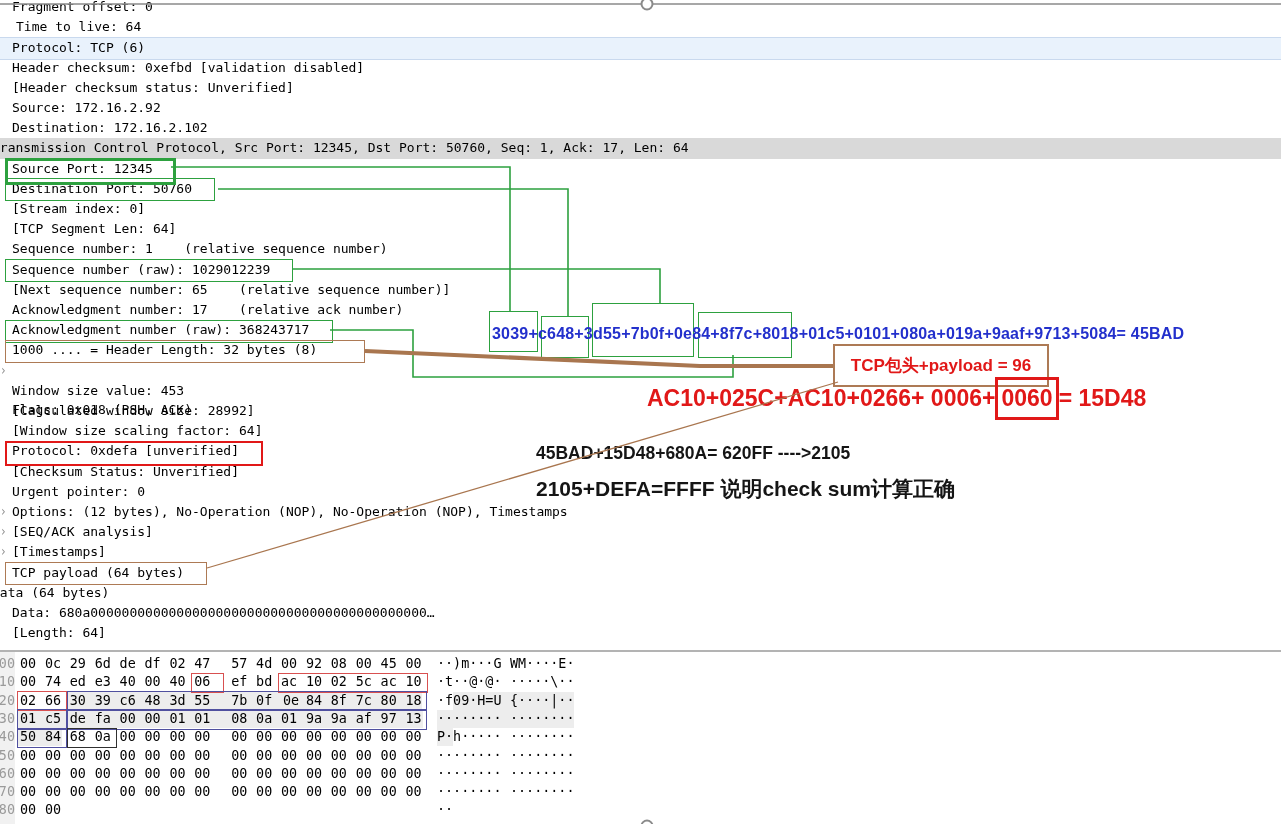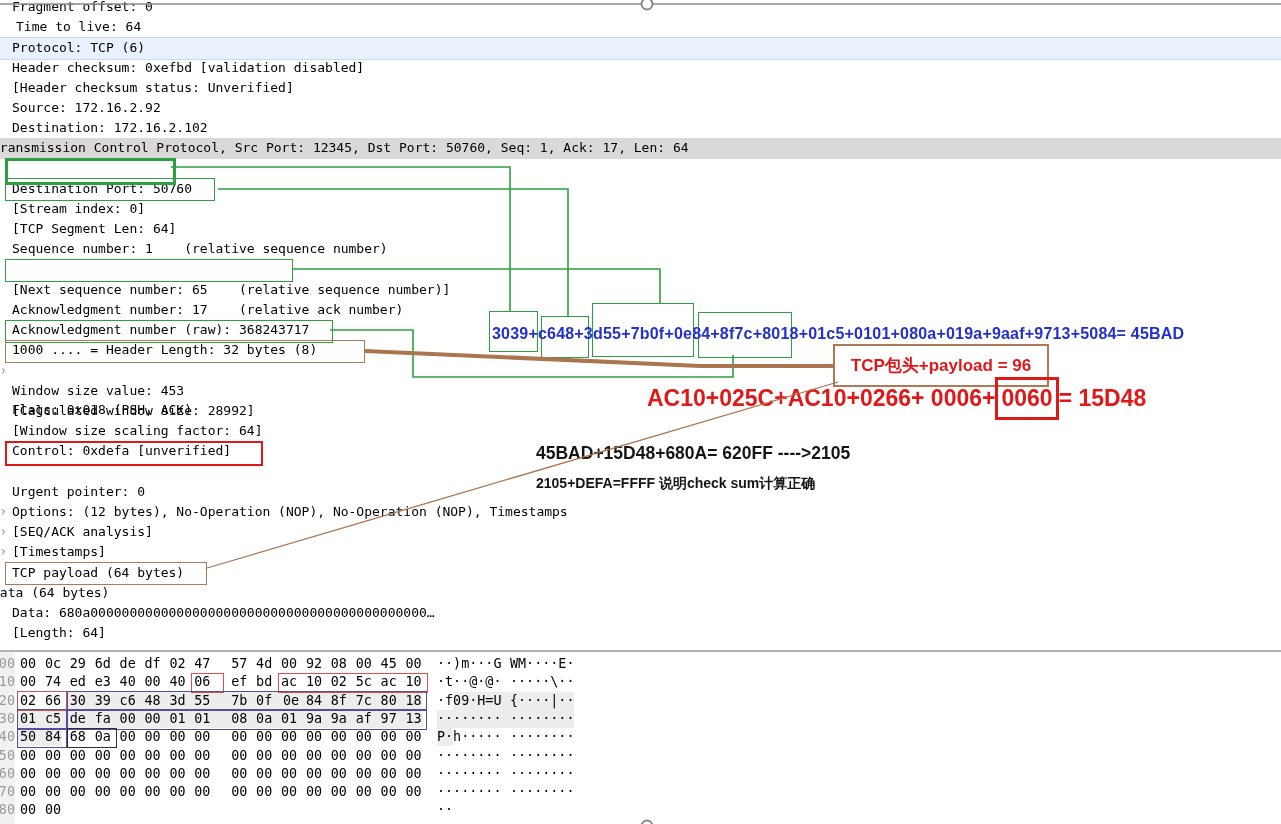--- a/index.html
+++ b/index.html
@@ -27,50 +27,53 @@
   .hbox{position:absolute;z-index:3;pointer-events:none;}
   
   .ann{position:absolute;z-index:6;white-space:pre;font-family:"Liberation Sans","DejaVu Sans",sans-serif;font-weight:bold;}
   #blue-sum{left:492px;top:325px;font-size:16px;color:var(--blue);letter-spacing:.2px;}
   .abox{position:absolute;border:1.7px solid var(--green);z-index:5;pointer-events:none;}
   #tcp-label-box{left:833px;top:344px;width:212px;height:39px;border:2px solid var(--brown);
         display:flex;align-items:center;justify-content:center;font-size:17px;color:var(--red);background:#fff;}
   #red-eq{left:647px;top:385px;font-size:23px;color:var(--red);display:flex;align-items:center;}
   #red-eq .boxed{border:3px solid var(--red);padding:5px 3px;margin:-9px 0;}
   #black-eq1{left:536px;top:443px;font-size:17.5px;color:#151515;}
-  #black-eq2{left:536px;top:475px;font-size:14px;color:#151515;}
+  #black-eq2{left:536px;top:475px;font-size:21px;color:#151515;}
   svg#overlay{position:absolute;left:0;top:0;z-index:7;pointer-events:none;}
 </style>
 </head>
 <body>
 
 <div id="screen">
 
   <div id="detail-pane">
       <div class="drow" style="top: -3px;"><span class="txt" style="left: 12px;">Fragment offset: 0</span></div>
       <div class="drow" style="top: 17.2px;"><span class="txt" style="left: 16px;">Time to live: 64</span></div>
       <div class="drow sel-blue" style="top: 37.4px;"><span class="txt" style="left: 12px;">Protocol: TCP (6)</span></div>
       <div class="drow" style="top: 57.6px;"><span class="txt" style="left: 12px;">Header checksum: 0xefbd [validation disabled]</span></div>
       <div class="drow" style="top: 77.8px;"><span class="txt" style="left: 12px;">[Header checksum status: Unverified]</span></div>
       <div class="drow" style="top: 98px;"><span class="txt" style="left: 12px;">Source: 172.16.2.92</span></div>
       <div class="drow" style="top: 118.2px;"><span class="txt" style="left: 12px;">Destination: 172.16.2.102</span></div>
       <div class="drow sel-gray" style="top: 138.4px;"><span class="txt" style="left: -8px;">Transmission Control Protocol, Src Port: 12345, Dst Port: 50760, Seq: 1, Ack: 17, Len: 64</span></div>
+      <div class="drow" style="top: 158.6px;"><span class="txt" style="left: 12px;">Source Port: 12345</span></div>
       <div class="drow" style="top: 178.8px;"><span class="txt" style="left: 12px;">Destination Port: 50760</span></div>
       <div class="drow" style="top: 199px;"><span class="txt" style="left: 12px;">[Stream index: 0]</span></div>
       <div class="drow" style="top: 219.2px;"><span class="txt" style="left: 12px;">[TCP Segment Len: 64]</span></div>
       <div class="drow" style="top: 239.4px;"><span class="txt" style="left: 12px;">Sequence number: 1    (relative sequence number)</span></div>
+      <div class="drow" style="top: 259.6px;"><span class="txt" style="left: 12px;">Sequence number (raw): 1029012239</span></div>
       <div class="drow" style="top: 279.8px;"><span class="txt" style="left: 12px;">[Next sequence number: 65    (relative sequence number)]</span></div>
       <div class="drow" style="top: 300px;"><span class="txt" style="left: 12px;">Acknowledgment number: 17    (relative ack number)</span></div>
       <div class="drow" style="top: 320.2px;"><span class="txt" style="left: 12px;">Acknowledgment number (raw): 368243717</span></div>
       <div class="drow" style="top: 340.4px;"><span class="txt" style="left: 12px;">1000 .... = Header Length: 32 bytes (8)</span></div>
       <div class="drow" style="top: 360.6px;"><span class="arrow">›</span><span class="txt" style="left: 12px; margin-top: 39px;">Flags: 0x018 (PSH, ACK)</span></div>
       <div class="drow" style="top: 380.8px;"><span class="txt" style="left: 12px;">Window size value: 453</span></div>
       <div class="drow" style="top: 401px;"><span class="txt" style="left: 12px;">[Calculated window size: 28992]</span></div>
       <div class="drow" style="top: 421.2px;"><span class="txt" style="left: 12px;">[Window size scaling factor: 64]</span></div>
-      <div class="drow" style="top: 441.4px;"><span class="txt" style="left: 12px;">Control: 0xdefa [unverified]</span></div>
+      <div class="drow" style="top: 441.4px;"><span class="txt" style="left: 12px;">Protocol: 0xdefa [unverified]</span></div>
+      <div class="drow" style="top: 461.6px;"><span class="txt" style="left: 12px;">[Checksum Status: Unverified]</span></div>
       <div class="drow" style="top: 481.8px;"><span class="txt" style="left: 12px;">Urgent pointer: 0</span></div>
       <div class="drow" style="top: 502px;"><span class="arrow">›</span><span class="txt" style="left: 12px;">Options: (12 bytes), No-Operation (NOP), No-Operation (NOP), Timestamps</span></div>
       <div class="drow" style="top: 522.2px;"><span class="arrow">›</span><span class="txt" style="left: 12px;">[SEQ/ACK analysis]</span></div>
       <div class="drow" style="top: 542.4px;"><span class="arrow">›</span><span class="txt" style="left: 12px;">[Timestamps]</span></div>
       <div class="drow" style="top: 562.6px;"><span class="txt" style="left: 12px;">TCP payload (64 bytes)</span></div>
       <div class="drow" style="top: 582.8px;"><span class="txt" style="left: -8px;">Data (64 bytes)</span></div>
       <div class="drow" style="top: 603px;"><span class="txt" style="left: 12px;">Data: 680a0000000000000000000000000000000000000000000…</span></div>
       <div class="drow" style="top: 623.2px;"><span class="txt" style="left: 12px;">[Length: 64]</span></div>
       <div class="fieldbox" style="left: 5px; top: 158.1px; width: 165px; height: 21.2px; border: 3px solid var(--green);"></div>
       <div class="fieldbox" style="left: 5px; top: 178.3px; width: 208px; height: 21.2px; border: 1.6px solid var(--green);"></div>

